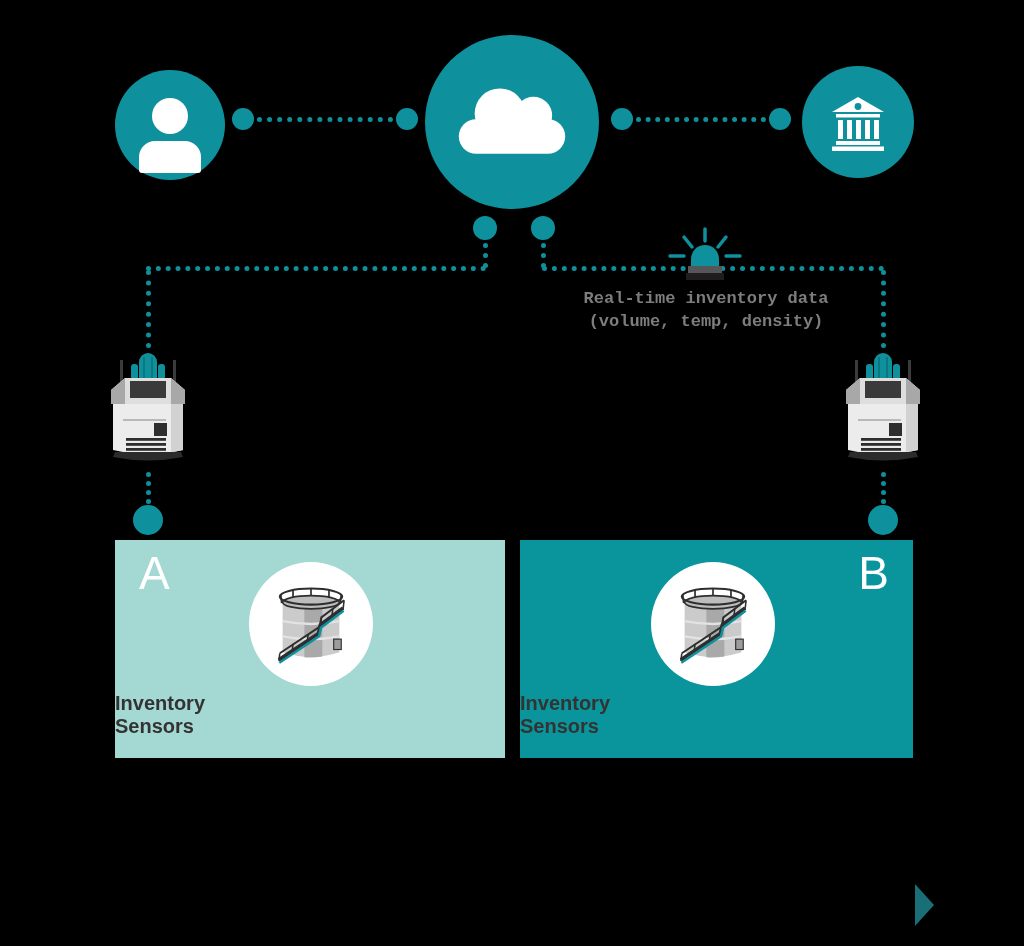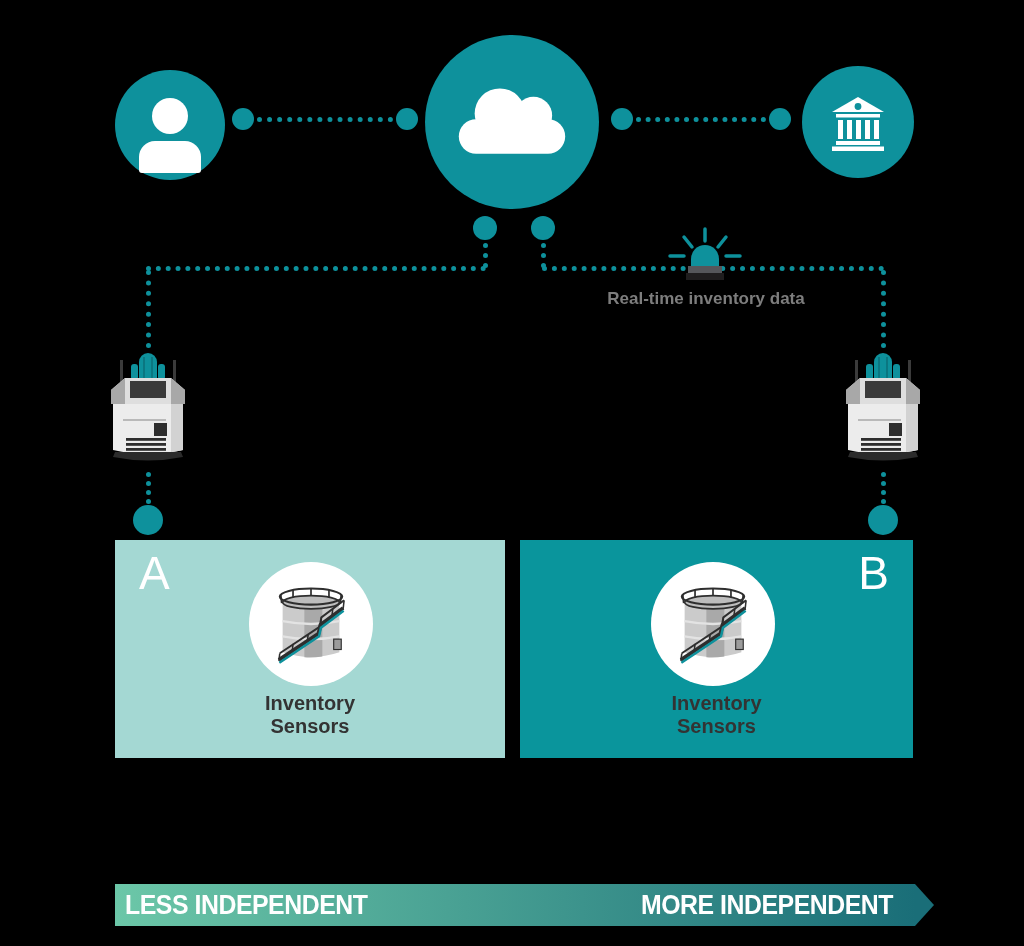--- a/index.html
+++ b/index.html
@@ -19,37 +19,37 @@
   .person-glyph{position:relative;width:110px;height:110px;}
   .person-head{position:absolute;left:37px;top:28px;width:36px;height:36px;border-radius:50%;background:#fff;}
   .person-body{position:absolute;left:24px;top:71px;width:62px;height:32px;border-radius:16px 16px 3px 3px;background:#fff;}
 
   .node-dot{position:absolute;border-radius:50%;background:var(--teal);}
   .dot-h{position:absolute;height:0;border-top:5px dotted var(--teal);}
   .dot-v{position:absolute;width:0;border-left:5px dotted var(--teal);}
 
   #siren{position:absolute;left:667px;top:226px;}
   #realtime-label{position:absolute;left:545px;top:288px;width:322px;text-align:center;
-    color:var(--gray-text);font-weight:bold;font-size:17px;line-height:1.35;}
+    color:var(--gray-text);font-weight:bold;font-size:17px;line-height:1.35;font-family:Liberation Mono, monospace;}
 
   .sensor{position:absolute;width:90px;height:125px;}
   #sensor-left{left:103px;top:342px;}
   #sensor-right{left:838px;top:342px;}
 
   .panel{position:absolute;top:540px;height:218px;}
   #panel-a{left:115px;width:390px;background:var(--panel-a);}
   #panel-b{left:520px;width:393px;background:var(--panel-b);}
   .panel-letter{position:absolute;top:6px;color:#fff;font-size:46px;font-weight:400;}
   #panel-a .panel-letter{left:24px;}
   #panel-b .panel-letter{right:24px;}
   .tank-circle{position:absolute;top:22px;width:124px;height:124px;border-radius:50%;background:#fff;
     display:flex;align-items:center;justify-content:center;}
   #panel-a .tank-circle{left:134px;}
   #panel-b .tank-circle{left:131px;}
-  .icon-caption{position:absolute;top:152px;left:0;width:100%;text-align:center;
+  .icon-caption{position:absolute;top:152px;left:0;width:100%;text-align:left;
     font-weight:bold;font-size:20px;line-height:1.15;color:#333;}
   .caption-bar{position:absolute;top:758px;height:100px;background:var(--dark);}
   #caption-a{left:115px;width:390px;}
   #caption-b{left:520px;width:393px;}
   .caption-text{padding-top:27px;text-align:center;color:#fff;font-size:21px;letter-spacing:0.2px;}
 
   #axis-bar{position:absolute;left:115px;top:884px;width:800px;height:42px;
     background:linear-gradient(90deg,var(--grad-start),var(--grad-end));
     display:flex;align-items:center;justify-content:space-between;padding:0 22px 0 10px;}
   .axis-label{color:#fff;font-weight:bold;font-size:27px;letter-spacing:-0.5px;white-space:nowrap;
@@ -118,20 +118,21 @@
       <line x1="3" y1="30" x2="17" y2="30"></line>
       <line x1="73" y1="30" x2="59" y2="30"></line>
     </g>
     <path d="M24 40 V33 a14 14 0 0 1 28 0 V40 Z" fill="#0e919c"></path>
     <rect x="21" y="40" width="34" height="7" fill="#55565a"></rect>
     <rect x="19" y="47" width="38" height="7" fill="#1f1d1e"></rect>
   </svg>
 
   <div id="realtime-label">
     <div>Real-time inventory data</div>
+    <div>(volume, temp, density)</div>
   </div>
 
   <svg class="sensor" id="sensor-left" viewBox="0 0 90 125">
     <rect x="17" y="18" width="3" height="22" fill="#3b3b3b"></rect>
     <rect x="70" y="18" width="3" height="22" fill="#3b3b3b"></rect>
     <rect x="28" y="22" width="7" height="16" rx="3" fill="#0e919c"></rect>
     <rect x="55" y="22" width="7" height="16" rx="3" fill="#0e919c"></rect>
     <path d="M36 38 V20 a9 9 0 0 1 18 0 V38 Z" fill="#0e919c"></path>
     <line x1="41" y1="15" x2="41" y2="38" stroke="#0b6f78" stroke-width="1.5"></line>
     <line x1="49" y1="15" x2="49" y2="38" stroke="#0b6f78" stroke-width="1.5"></line>
@@ -242,19 +243,15 @@
         <path d="M89 38 L65 56 L63 65 L21 93" stroke="#2e2e2e" stroke-width="4" fill="none"></path>
         <path d="M89.5 41 L65.5 59 L63.5 68 L21.5 96" stroke="#0e919c" stroke-width="2.6" fill="none"></path>
       </svg>
     </div>
     <div class="icon-caption">
       <div>Inventory</div>
       <div>Sensors</div>
     </div>
   </div>
 
-  <div id="axis-bar">
-    <span class="axis-label left">LESS INDEPENDENT</span>
-    <span class="axis-label right">MORE INDEPENDENT</span>
-  </div>
   <div id="axis-arrow"></div>
 
 </div>
 
 </body></html>

